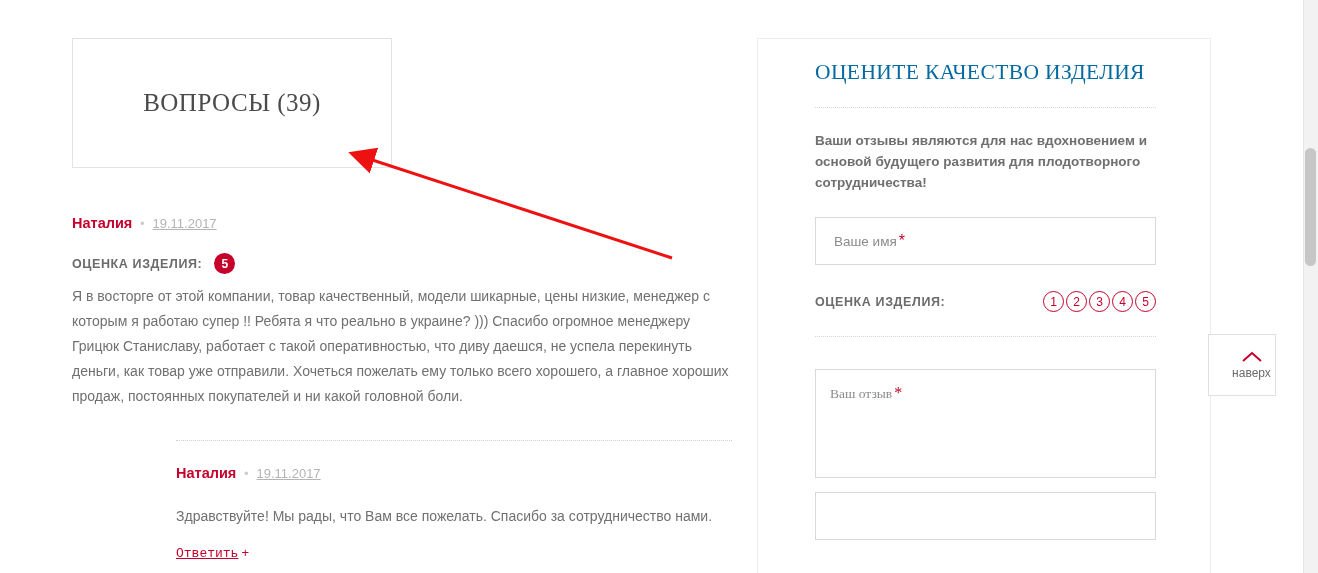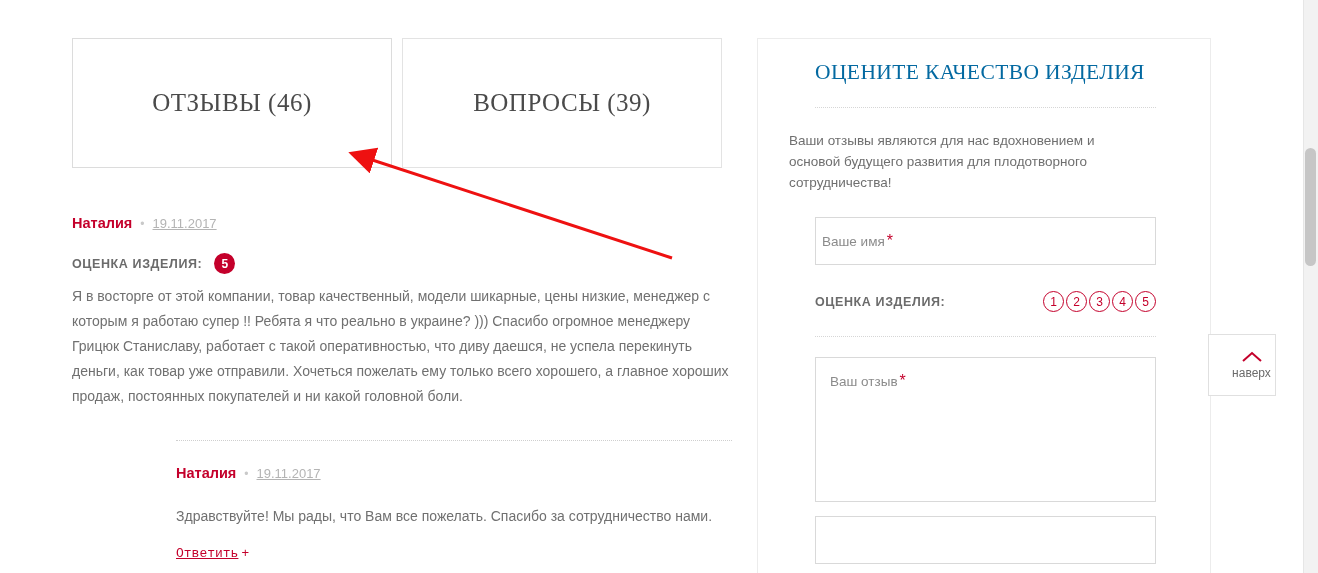--- a/index.html
+++ b/index.html
@@ -161,35 +161,36 @@
     font-size: 21.5px;
     color: #0369a1;
     letter-spacing: 0.4px;
   }
   .panel-sep {
     margin: 22px 0 0 57px;
     width: 341px;
     border-top: 1px dotted #d6d6d6;
   }
   .panel-intro {
-    margin: 22px 0 0 31px;
+    margin: 22px 0 0 57px;
     width: 350px;
     font-size: 13.5px;
     line-height: 21px;
     color: #6f6f6f;
+    font-weight: bold;
   }
   .field {
     margin: 24px 0 0 57px;
     width: 341px;
     height: 48px;
     border: 1px solid #d9d9d9;
     box-sizing: border-box;
     display: flex;
     align-items: center;
-    padding-left: 6px;
+    padding-left: 18px;
     background: #fff;
   }
   .field-placeholder {
     font-size: 13.5px;
     color: #8b8b8b;
   }
   .req { color: #c4002b; margin-left: 2px; }
 
   .rate-row {
     margin: 26px 0 0 57px;
@@ -219,27 +220,28 @@
     align-items: center;
     justify-content: center;
     box-sizing: border-box;
   }
   .panel-sep2 {
     margin: 24px 0 0 57px;
     width: 341px;
     border-top: 1px dotted #d6d6d6;
   }
   .textarea {
-    margin: 20px 0 0 57px;
-    width: 341px;
-    height: 145px;
+    margin: 32px 0 0 57px;
+    width: 341px;
+    height: 109px;
     border: 1px solid #d9d9d9;
     box-sizing: border-box;
     padding: 14px;
     background: #fff;
+    font-family: Liberation Serif, serif;
   }
   .field2 {
     margin: 14px 0 0 57px;
     width: 341px;
     height: 48px;
     border: 1px solid #d9d9d9;
     box-sizing: border-box;
   }
 
   
@@ -296,23 +298,20 @@
     top: 140px;
     pointer-events: none;
   }
 </style>
 </head>
 <body>
 
 <div class="page">
 
   <div class="tabs">
-    <div class="tab active">
-      <span>ОТЗЫВЫ (46)</span>
-    </div>
     <div class="tab">
       <span>ВОПРОСЫ (39)</span>
     </div>
   </div>
 
   <div class="review">
     <div class="review-head">
       <span class="review-author">Наталия</span>
       <span class="dot-sep">•</span>
       <span class="review-date">19.11.2017</span>

